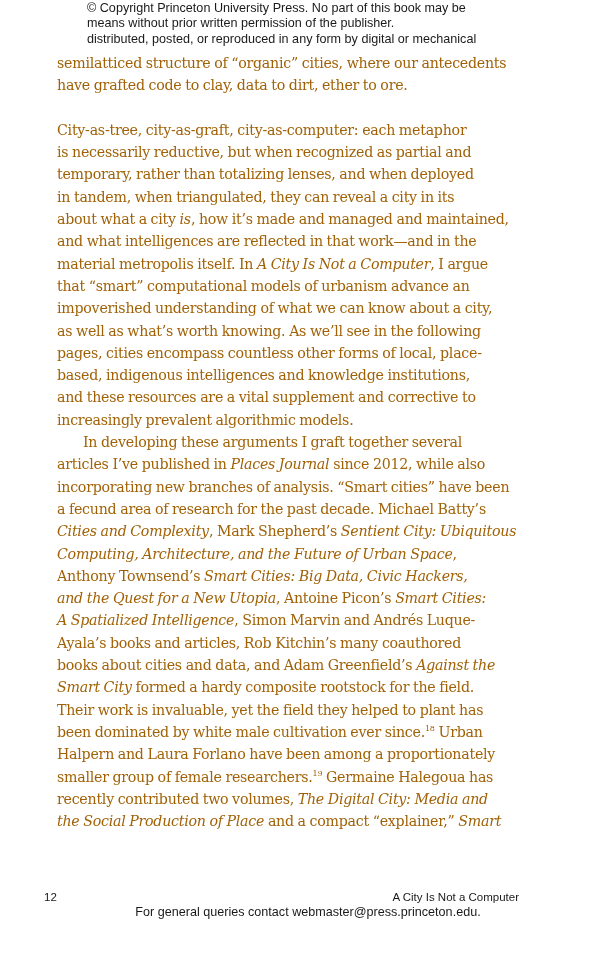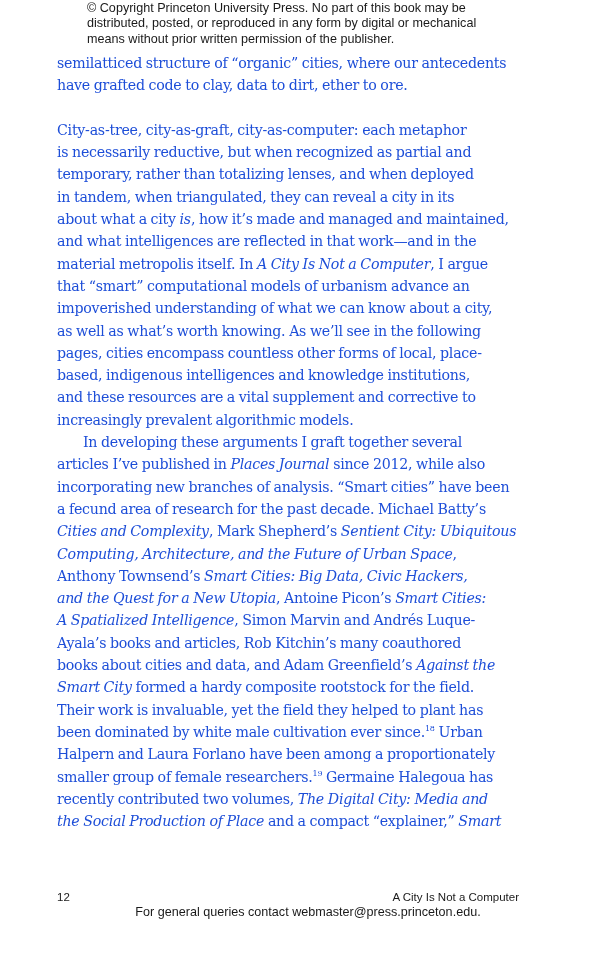--- a/index.html
+++ b/index.html
@@ -6,48 +6,48 @@
   body { width: 600px; height: 966px; position: relative; overflow: hidden; }
   .notice {
     position: absolute; left: 87px; top: 1px; width: 440px;
     font-family: "Liberation Sans", sans-serif; font-size: 12.6px;
     line-height: 15.4px; color: #1a1a1a;
   }
   .notice div { white-space: nowrap; }
   .body-text {
     position: absolute; left: 57px; top: 52px; width: 470px;
     font-family: "DejaVu Serif", serif; font-size: 14.2px;
-    line-height: 22.3px; color: #1d4ed8; letter-spacing: -0.25px;
+    line-height: 22.3px; color: #a16207; letter-spacing: -0.25px;
     word-spacing: -0.5px;
   }
   .line { white-space: nowrap; height: 22.3px; }
   .line.indent { padding-left: 26px; }
   .gap { height: 22.3px; }
   em { font-style: italic; }
   sup { font-size: 8px; line-height: 0; vertical-align: 6px; }
   .folio {
-    position: absolute; left: 57px; top: 891px;
+    position: absolute; left: 44px; top: 891px;
     font-family: "Liberation Sans", sans-serif; font-size: 11.5px; color: #1a1a1a;
   }
   .running-title {
     position: absolute; right: 81px; top: 891px;
     font-family: "Liberation Sans", sans-serif; font-size: 11.5px; color: #1a1a1a;
   }
   .contact {
     position: absolute; left: 8px; width: 600px; top: 905px; text-align: center;
     font-family: "Liberation Sans", sans-serif; font-size: 12.6px; color: #1a1a1a;
   }
 </style>
 </head>
 <body>
 
 <div class="notice">
   <div>© Copyright Princeton University Press. No part of this book may be</div>
+  <div>means without prior written permission of the publisher.</div>
   <div>distributed, posted, or reproduced in any form by digital or mechanical</div>
-  <div>means without prior written permission of the publisher.</div>
 </div>
 
 <div class="body-text">
   <div>
     <div class="line">semilatticed structure of “organic” cities, where our antecedents</div>
     <div class="line">have grafted code to clay, data to dirt, ether to ore.</div>
   </div>
   <div class="gap"></div>
 
   <div>

